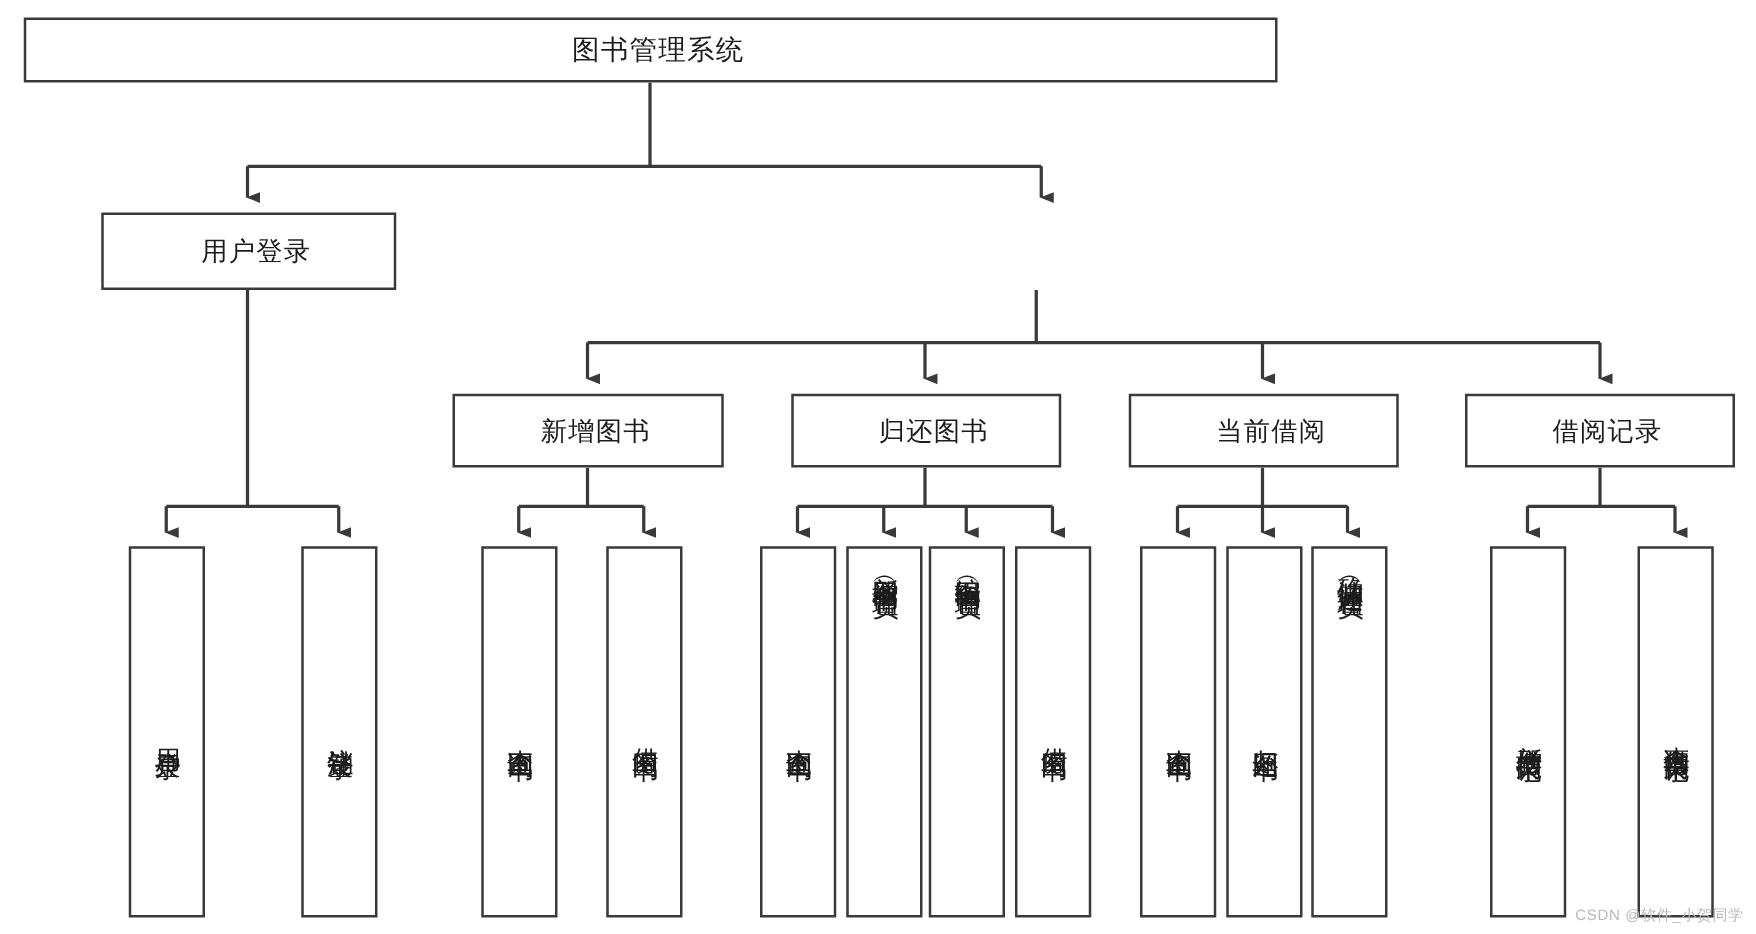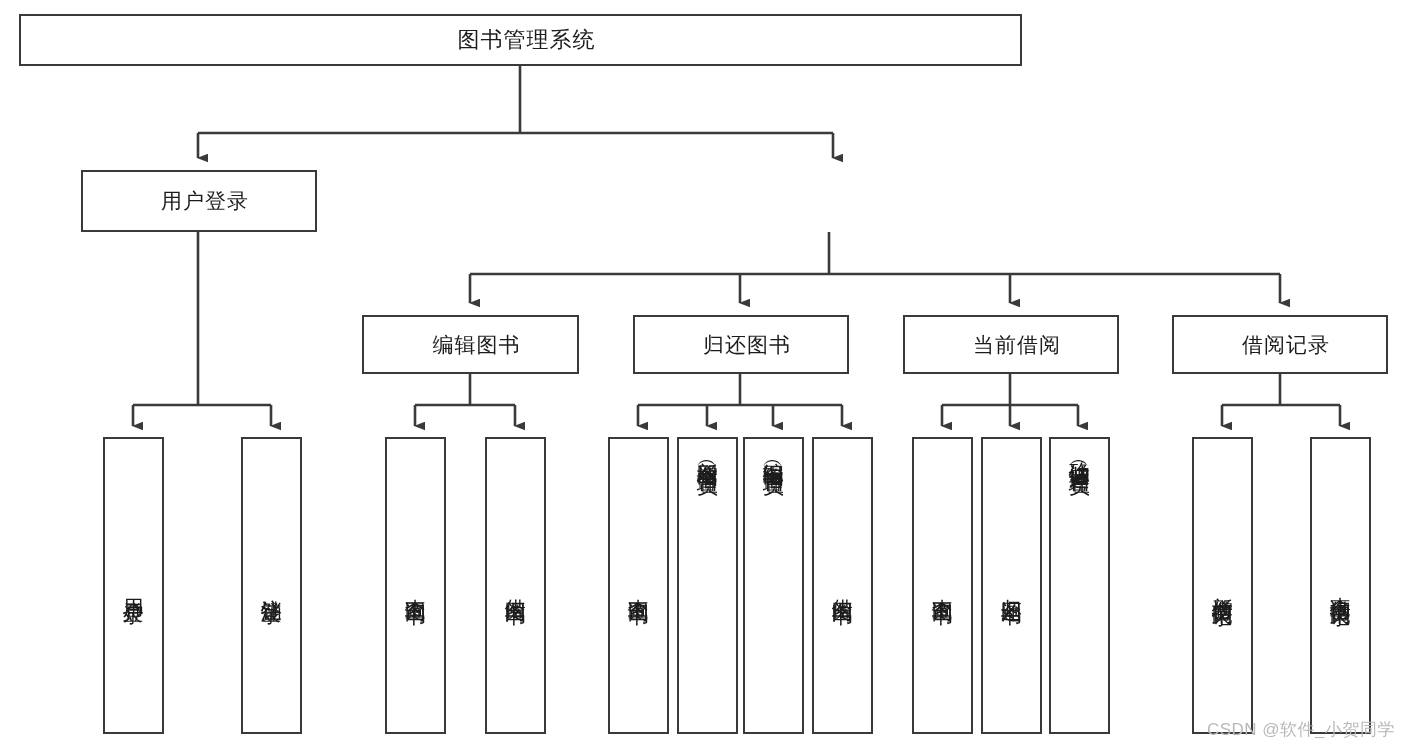--- a/index.html
+++ b/index.html
@@ -48,21 +48,21 @@
     display:flex;
     align-items:center;
     justify-content:center;
   }
   .leaf-inner.topalign{align-items:flex-start;padding-top:6px;}
 
   #watermark{
     position:absolute;
     right:10px;
     bottom:6px;
-    font-size:17px;
+    font-size:12px;
     color:#b9b9b9;
     letter-spacing:0.5px;
     white-space:nowrap;
     z-index:5;
   }
 </style>
 </head>
 <body>
 
 <div id="canvas">
@@ -119,21 +119,21 @@
 
   <div class="node horiz root" style="left:19px;top:14px;width:1003px;height:52px;">
     <span>图书管理系统</span>
   </div>
 
   <div class="node horiz" style="left:81px;top:170px;width:236px;height:62px;">
     <span>用户登录</span>
   </div>
 
   <div class="node horiz" style="left:362px;top:315px;width:217px;height:59px;">
-    <span>编辑图书</span>
+    <span>新增图书</span>
   </div>
   <div class="node horiz" style="left:633px;top:315px;width:216px;height:59px;">
     <span>归还图书</span>
   </div>
   <div class="node horiz" style="left:903px;top:315px;width:216px;height:59px;">
     <span>当前借阅</span>
   </div>
   <div class="node horiz" style="left:1172px;top:315px;width:216px;height:59px;">
     <span>借阅记录</span>
   </div>

